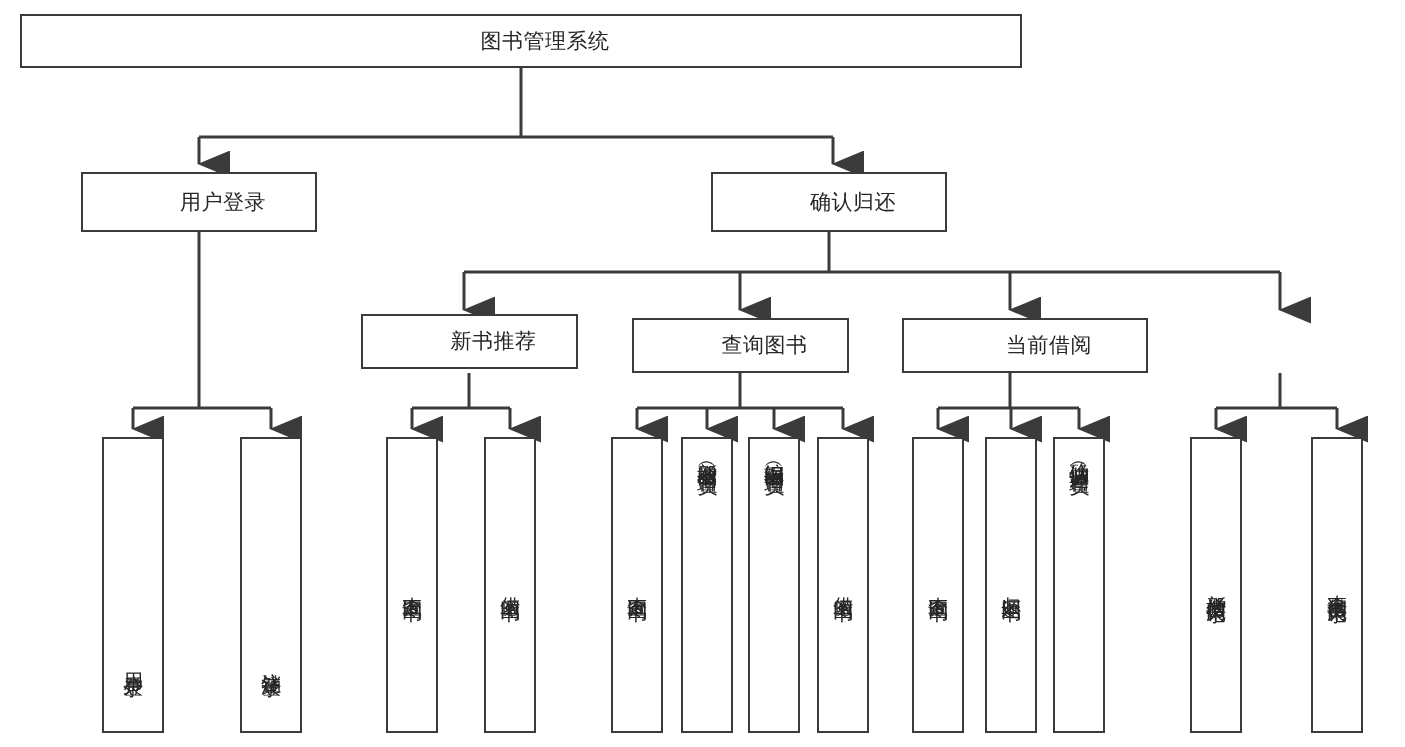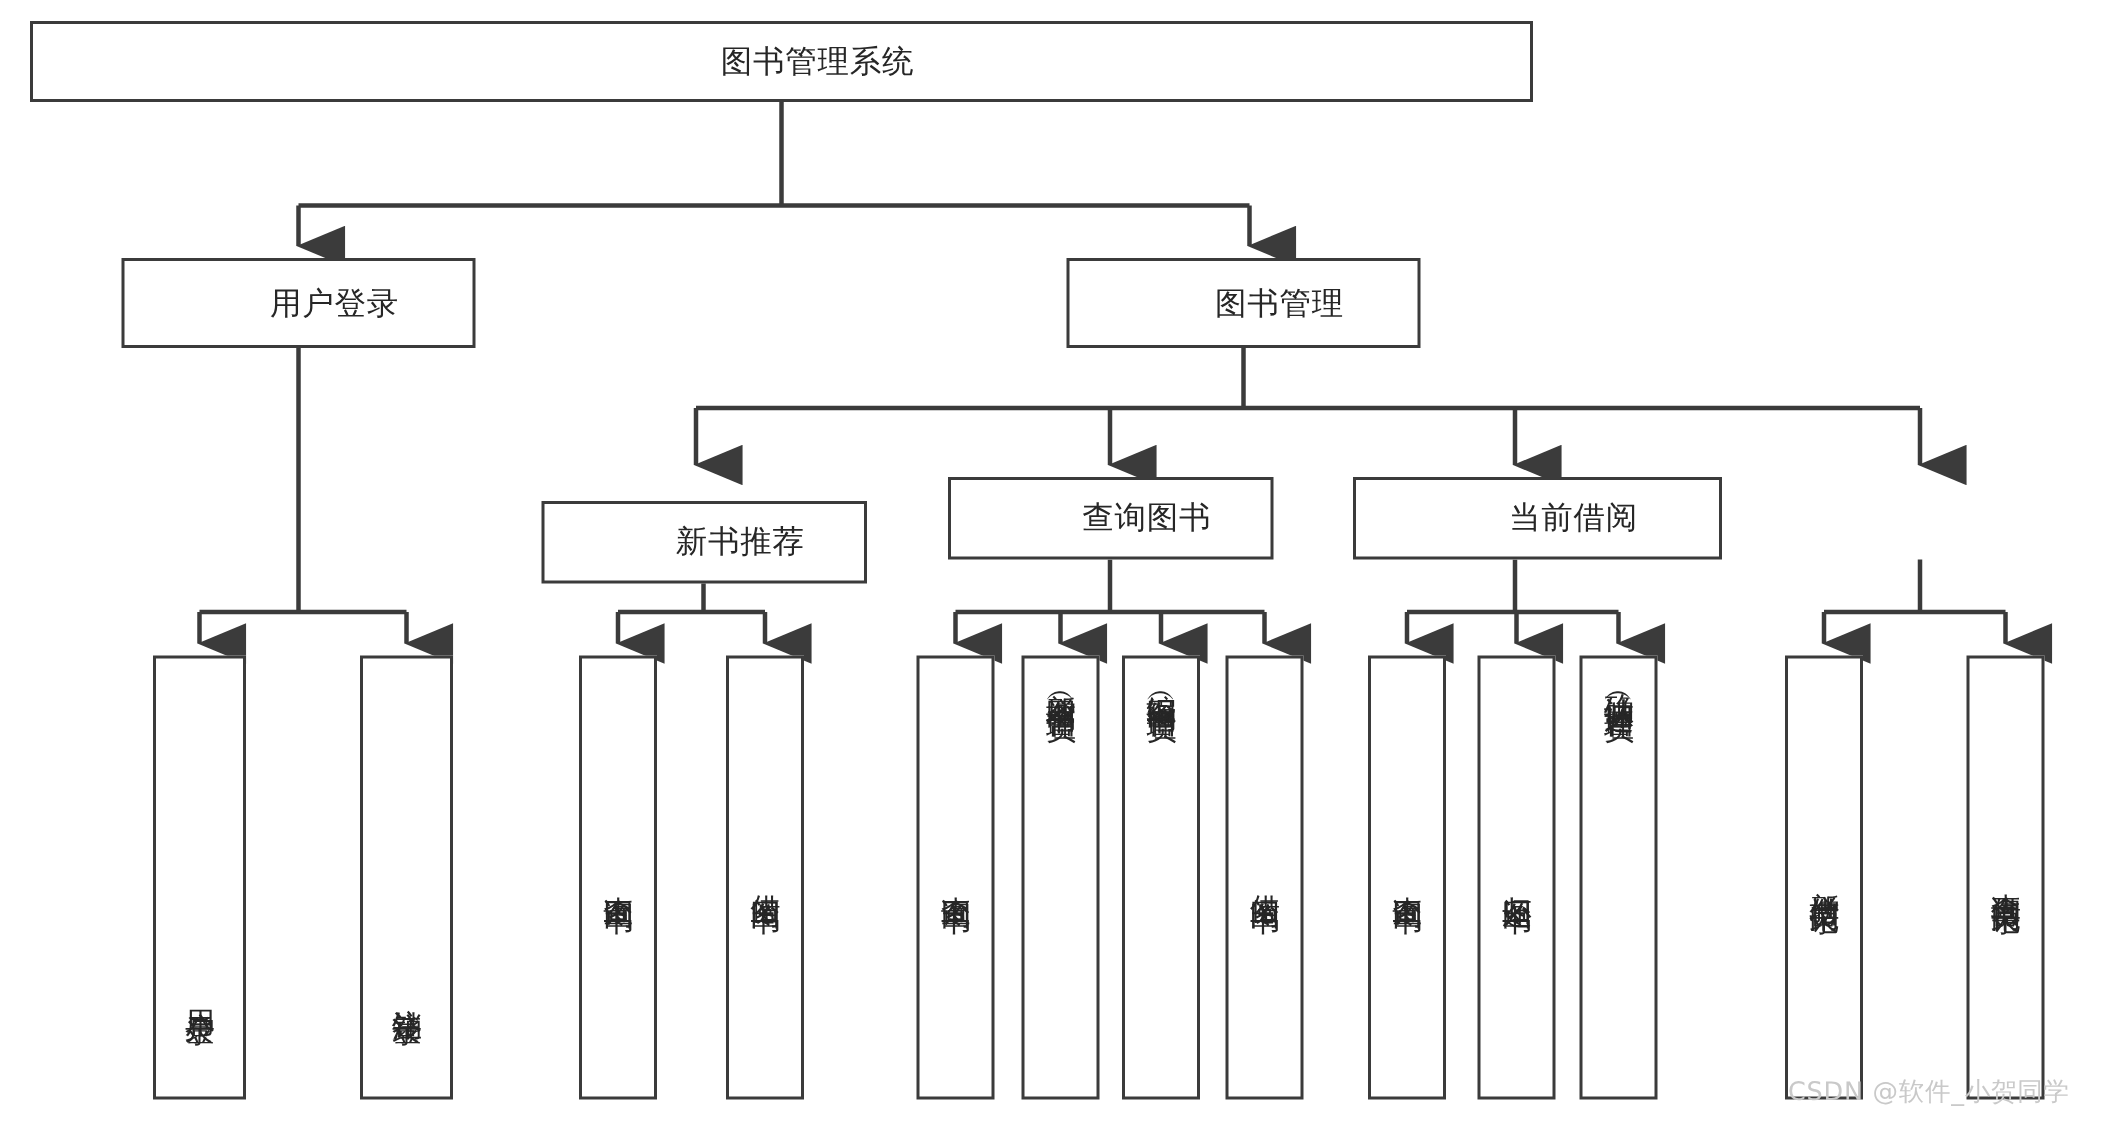--- a/index.html
+++ b/index.html
@@ -125,24 +125,24 @@
   </svg>
 
   <div class="node h" style="left:20px; top:14px; width:1002px; height:54px;">
     <span>图书管理系统</span>
   </div>
 
   <div class="node h" style="left:81px; top:172px; width:236px; height:60px;">
     <span>用户登录</span>
   </div>
   <div class="node h" style="left:711px; top:172px; width:236px; height:60px;">
-    <span>图书管理</span>
+    <span>确认归还</span>
   </div>
 
-  <div class="node h" style="left:361px; top:334px; width:217px; height:55px;">
+  <div class="node h" style="left:361px; top:314px; width:217px; height:55px;">
     <span>新书推荐</span>
   </div>
   <div class="node h" style="left:632px; top:318px; width:217px; height:55px;">
     <span>查询图书</span>
   </div>
   <div class="node h" style="left:902px; top:318px; width:246px; height:55px;">
     <span>当前借阅</span>
   </div>
 
   <div class="node v bottomalign" style="left:102px; top:437px; width:62px; height:296px;">
@@ -182,15 +182,14 @@
     <span>确认归还（管理员）</span>
   </div>
 
   <div class="node v midalign" style="left:1190px; top:437px; width:52px; height:296px;">
     <span>新增借阅记录</span>
   </div>
   <div class="node v midalign" style="left:1311px; top:437px; width:52px; height:296px;">
     <span>查询借阅记录</span>
   </div>
 
-  <div class="watermark" style="left:1192px; top:716px;">CSDN @软件_小贺同学</div>
 
 </div>
 
 </body></html>

